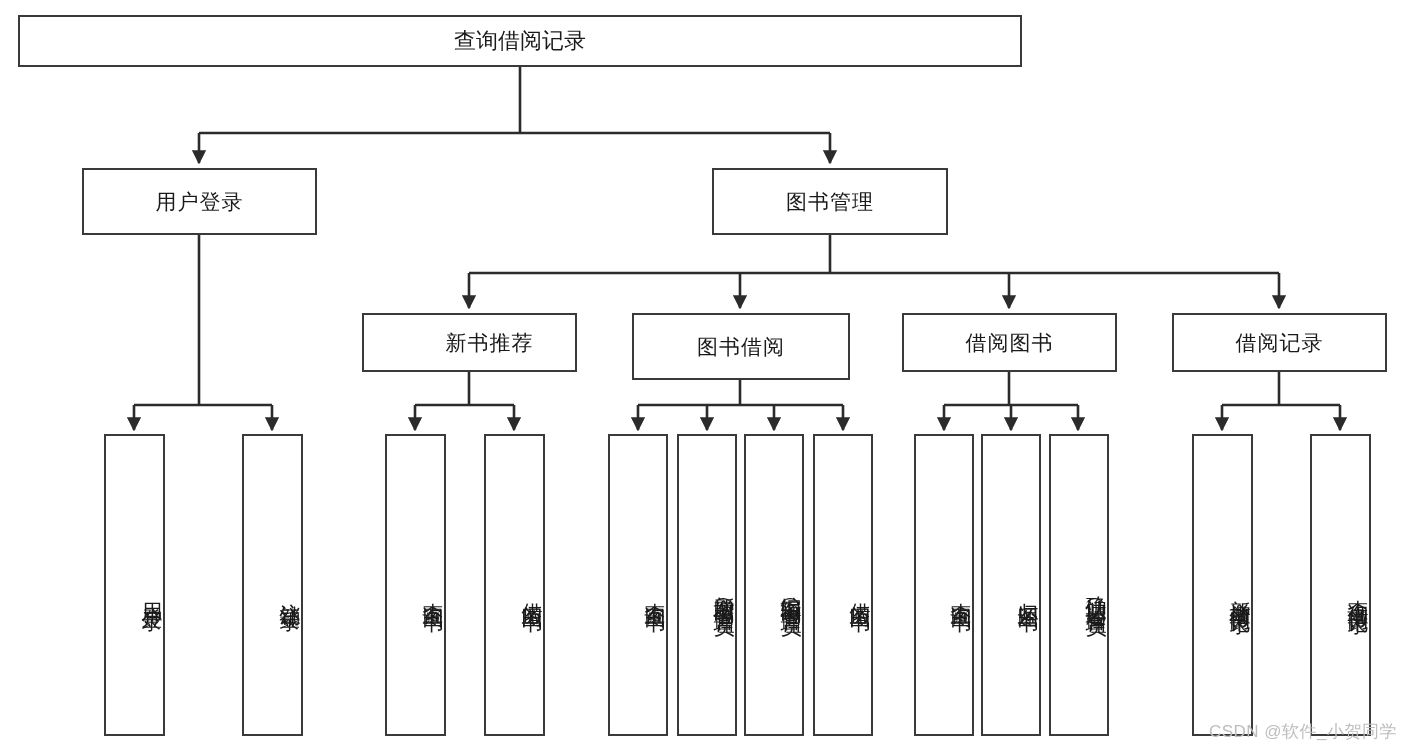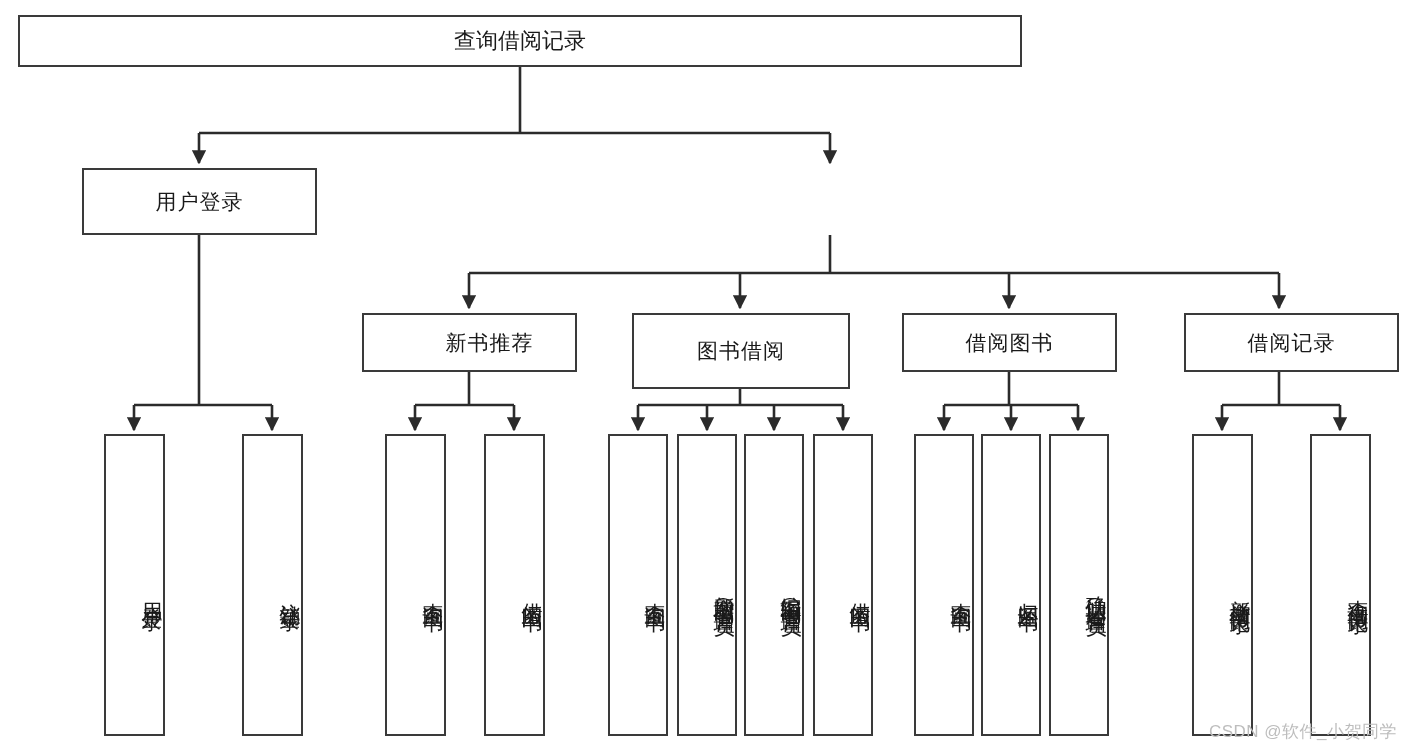--- a/index.html
+++ b/index.html
@@ -95,25 +95,26 @@
       <path d="M 1279 372 L 1279 405"></path>
       <path d="M 1222 405 L 1340 405"></path>
       <path d="M 1222 405 L 1222 430" marker-end="url(#arrow)"></path>
       <path d="M 1340 405 L 1340 430" marker-end="url(#arrow)"></path>
     </g>
   </svg>
 
   <div class="node root" style="left:18px;top:15px;width:1004px;height:52px;">查询借阅记录</div>
 
   <div class="node horiz" style="left:82px;top:168px;width:235px;height:67px;">用户登录</div>
+  <div class="node horiz" style="left:712px;top:168px;width:236px;height:67px;">图书管理</div>
 
   <div class="node horiz" style="left:362px;top:313px;width:215px;height:59px;padding-left:40px;">新书推荐</div>
-  <div class="node horiz" style="left:632px;top:313px;width:218px;height:76px;">图书借阅</div>
+  <div class="node horiz" style="left:632px;top:313px;width:218px;height:67px;">图书借阅</div>
   <div class="node horiz" style="left:902px;top:313px;width:215px;height:59px;">借阅图书</div>
-  <div class="node horiz" style="left:1172px;top:313px;width:215px;height:59px;margin-left:12px;">借阅记录</div>
+  <div class="node horiz" style="left:1172px;top:313px;width:215px;height:59px;">借阅记录</div>
 
   <div class="node leaf" style="left:104px;top:434px;width:61px;height:302px;">用户登录</div>
   <div class="node leaf" style="left:242px;top:434px;width:61px;height:302px;">注销登录</div>
 
   <div class="node leaf" style="left:385px;top:434px;width:61px;height:302px;">查询图书</div>
   <div class="node leaf" style="left:484px;top:434px;width:61px;height:302px;">借阅图书</div>
 
   <div class="node leaf" style="left:608px;top:434px;width:60px;height:302px;">查询图书</div>
   <div class="node leaf" style="left:677px;top:434px;width:60px;height:302px;">新增图书（管理员）</div>
   <div class="node leaf" style="left:744px;top:434px;width:60px;height:302px;">编辑图书（管理员）</div>

